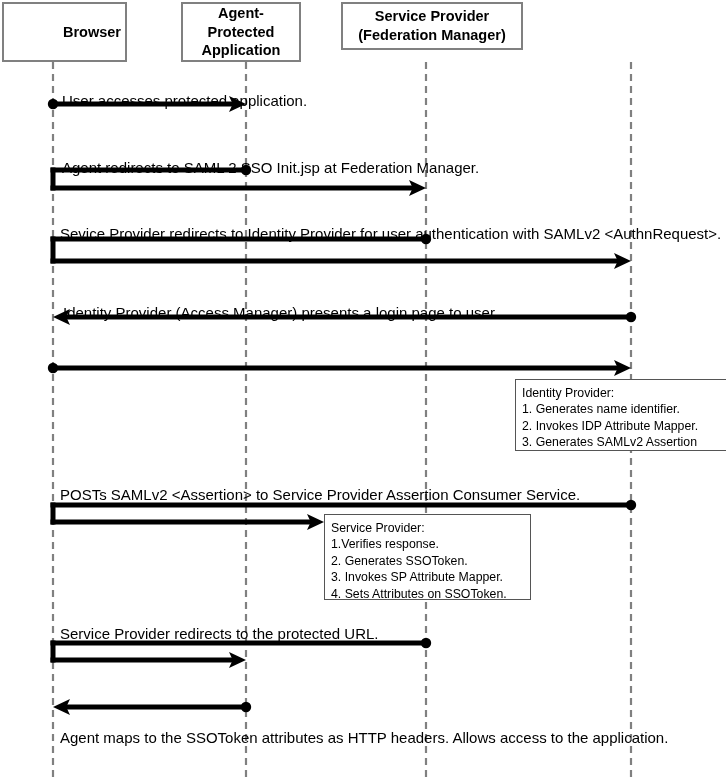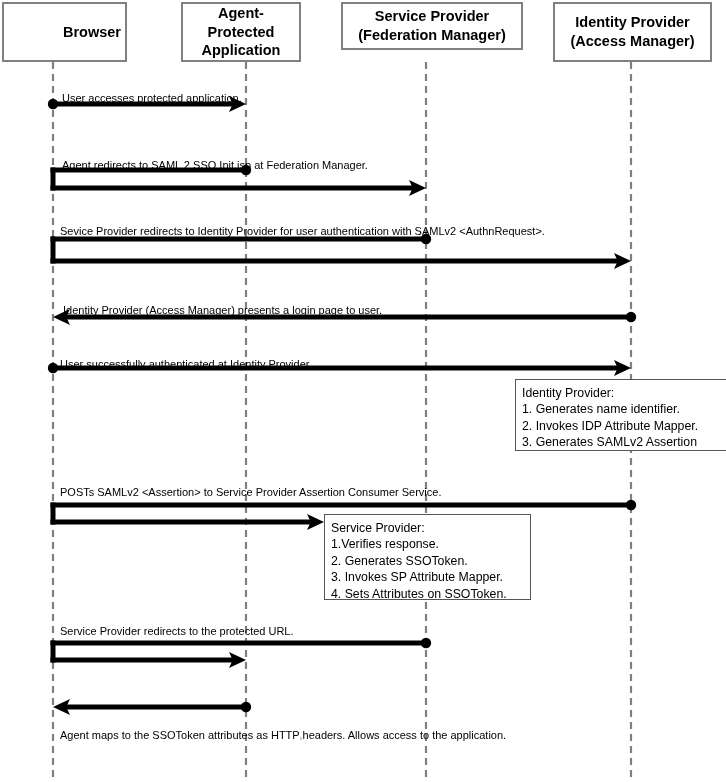--- a/index.html
+++ b/index.html
@@ -47,21 +47,21 @@
     z-index: 5;
   }
   .participant-label {
     display: block;
     white-space: pre-line;
   }
   
   .msg-label {
     position: absolute;
     font-family: "Liberation Sans", sans-serif;
-    font-size: 11px;
+    font-size: 15px;
     color: #000000;
     white-space: nowrap;
     line-height: 1;
     z-index: 4;
   }
   
   .note-box {
     position: absolute;
     box-sizing: border-box;
     border: 1.5px solid #555555;
@@ -137,30 +137,25 @@
     <span class="participant-label">Browser</span>
   </div>
   <div class="participant-box" id="pbox-1" style="left: 181px; top: 2px; width: 120px; height: 60px; border-color: rgb(128, 128, 128);">
     <span class="participant-label">Agent-Protected
 Application</span>
   </div>
   <div class="participant-box" id="pbox-2" style="left: 341px; top: 2px; width: 182px; height: 48px; border-color: rgb(128, 128, 128);">
     <span class="participant-label">Service Provider
 (Federation Manager)</span>
   </div>
-  <div class="participant-box" id="pbox-3" style="left: 553px; top: 2px; width: 159px; height: 60px; border-color: rgb(128, 128, 128);">
-    <span class="participant-label">Identity Provider
-(Access Manager)</span>
-  </div>
 
   <div class="msg-label" id="mlab-0" style="left: 62px; top: 93px;">User accesses protected application.</div>
   <div class="msg-label" id="mlab-1" style="left: 62px; top: 160px;">Agent redirects to SAML 2 SSO Init.jsp at Federation Manager.</div>
   <div class="msg-label" id="mlab-2" style="left: 60px; top: 226px;">Sevice Provider redirects to Identity Provider for user authentication with SAMLv2 &lt;AuthnRequest&gt;.</div>
   <div class="msg-label" id="mlab-3" style="left: 63px; top: 305px;">Identity Provider (Access Manager) presents a login page to user.</div>
-  <div class="msg-label" id="mlab-4" style="left: 60px; top: 359px;">User successfully authenticated at Identity Provider.</div>
   <div class="msg-label" id="mlab-5" style="left: 60px; top: 487px;">POSTs SAMLv2 &lt;Assertion&gt; to Service Provider Assertion Consumer Service.</div>
   <div class="msg-label" id="mlab-6" style="left: 60px; top: 626px;">Service Provider redirects to the protected URL.</div>
   <div class="msg-label" id="mlab-7" style="left: 60px; top: 730px;">Agent maps to the SSOToken attributes as HTTP headers.  Allows access to the application.</div>
 
   <div class="note-box" id="note-0" style="left: 515px; top: 379px; width: 239px; height: 72px; border-color: rgb(85, 85, 85);">
     <span class="note-line">Identity Provider:</span>
     <span class="note-line">1. Generates name identifier.</span>
     <span class="note-line">2. Invokes IDP Attribute Mapper.</span>
     <span class="note-line">3. Generates SAMLv2 Assertion</span>
   </div>

